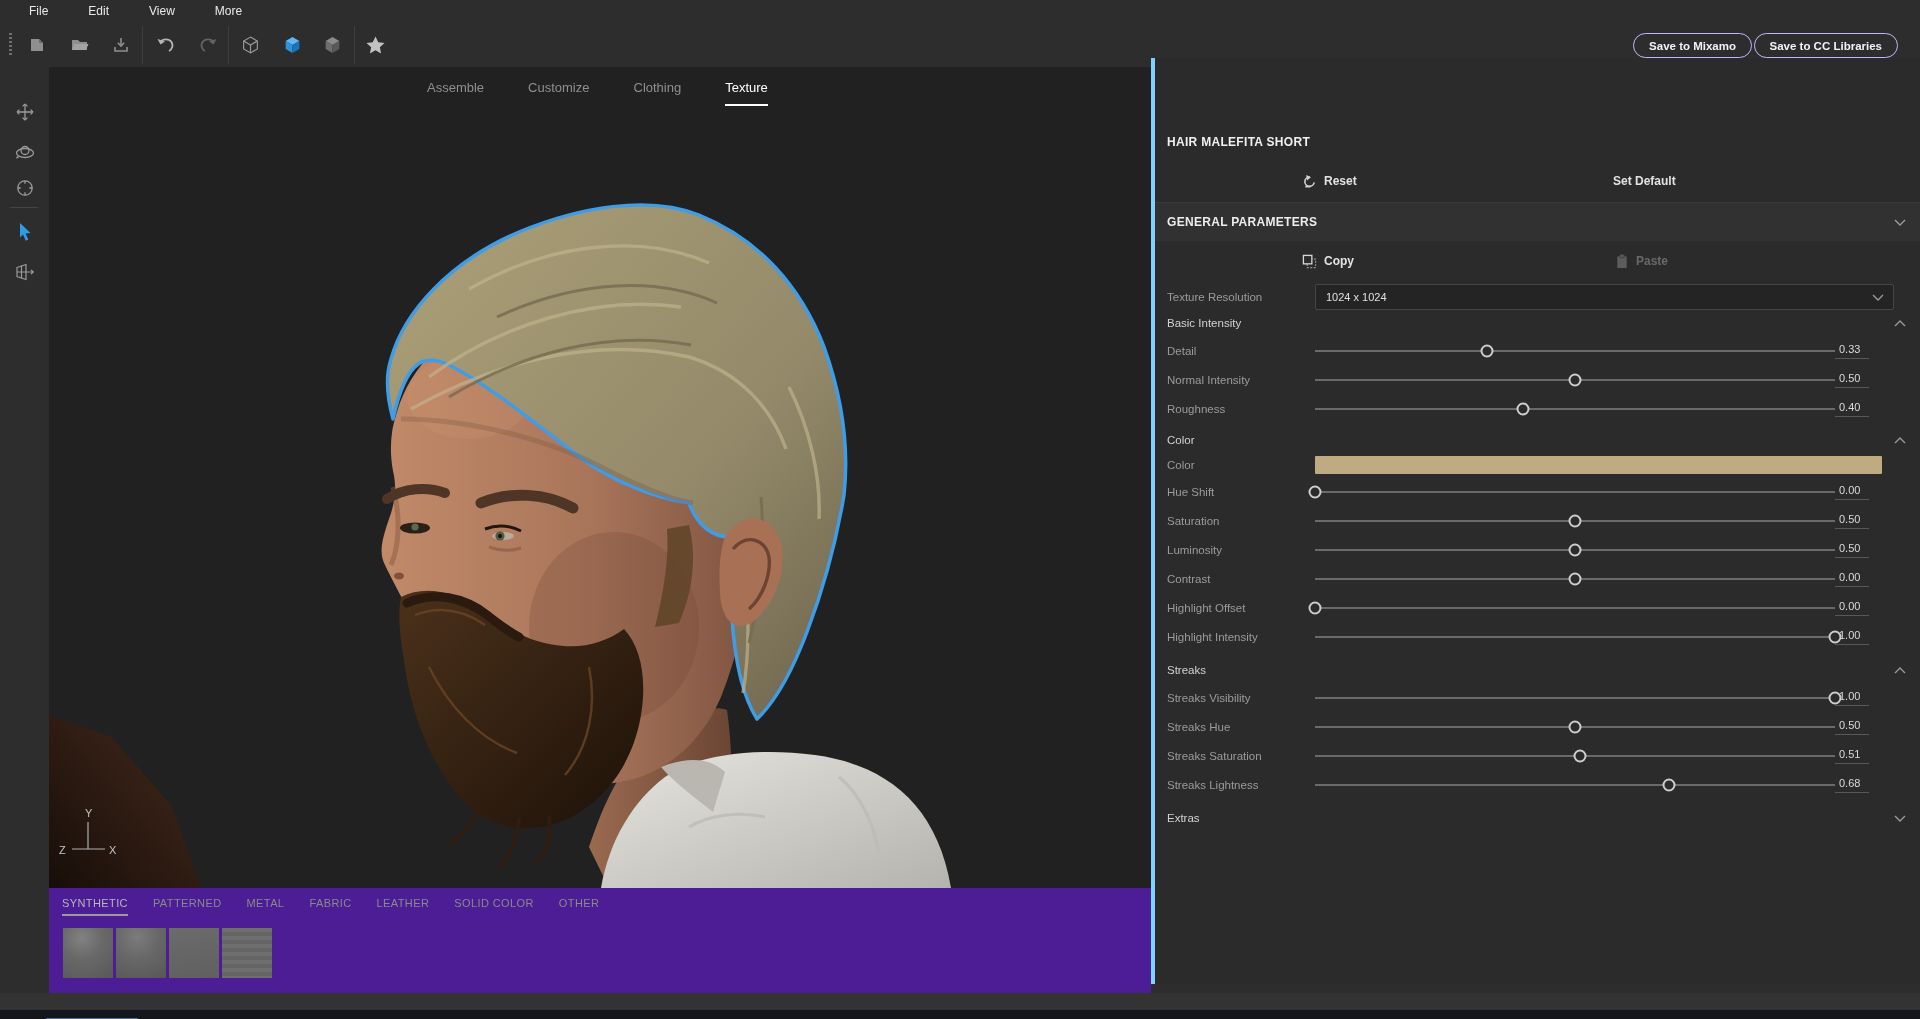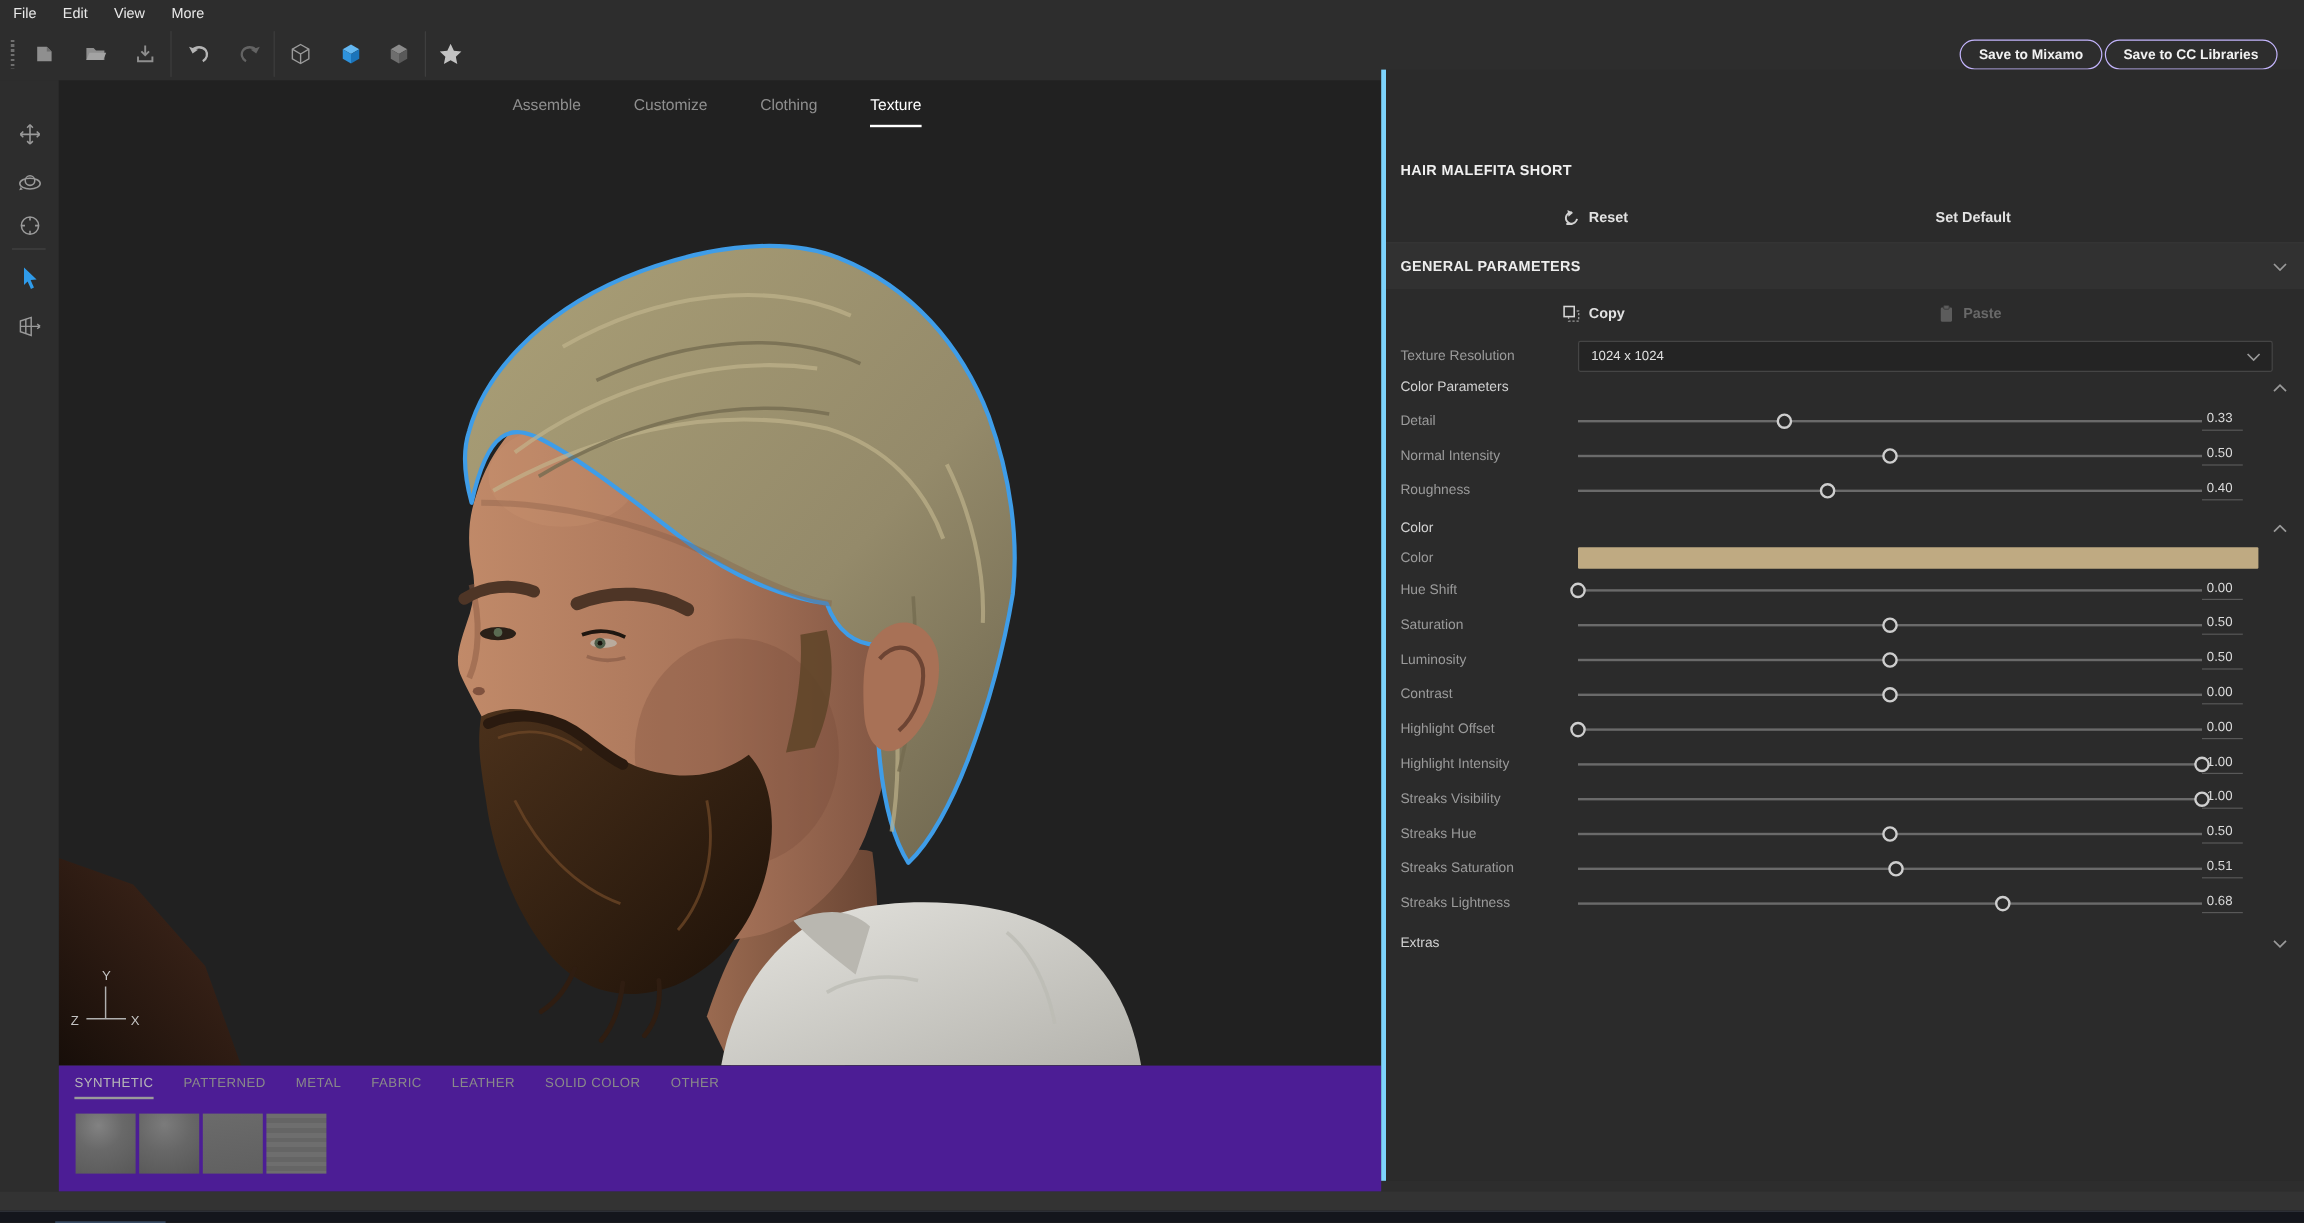--- a/index.html
+++ b/index.html
@@ -2,21 +2,21 @@
 <html><head>
 <meta charset="utf-8">
 <style>
   html,body{margin:0;padding:0;background:#1a1a1a;}
   #screen{position:relative;width:1920px;height:1019px;overflow:hidden;
     background:#2d2d2d;font-family:"Liberation Sans",sans-serif;color:#ddd;
     -webkit-font-smoothing:antialiased;}
   
   #topbar{position:absolute;top:0;left:0;width:100%;height:67px;background:#2d2d2d;}
   #menu-items{display:flex;gap:22px;padding:4px 0 0 11px;font-size:12px;color:#e9e9e9;}
-  .menu-item{cursor:default;}
+  .menu-item{cursor:default;margin-left:18px;}
   .tbi{position:absolute;top:45px;transform:translateY(-50%);display:flex;align-items:center;justify-content:center;}
   .tb-div{position:absolute;top:26px;width:1px;height:38px;background:#3e3e3e;}
   .drag-dots{width:3px;height:24px;background:repeating-linear-gradient(#6f6f6f 0 2px,transparent 2px 4px);}
   .pill{position:absolute;top:33px;height:25px;border:1px solid #c4b5fd;border-radius:13px;
     background:transparent;color:#f2f2f2;font-size:11.5px;font-weight:bold;padding:0 15px;
     font-family:"Liberation Sans",sans-serif;display:flex;align-items:center;cursor:pointer;}
   
   #sidebar{position:absolute;top:67px;left:0;width:49px;height:926px;background:#2d2d2d;}
   .sbi{position:absolute;left:50%;transform:translate(-50%,-50%);}
   .sb-div{position:absolute;left:10px;width:28px;height:1px;background:#454545;}
@@ -361,21 +361,21 @@
         <span class="chev">
           <svg width="12" height="7" viewBox="0 0 12 7">
               <path d="M1 1 L6 6 L11 1" fill="none" stroke="#9a9a9a" stroke-width="1.4"></path>
             </svg>
         </span>
       </div>
     </div>
 
     <div id="paramflow">
         <div class="psec">
-          <span class="seclabel">Color Parameters</span>
+          <span class="seclabel">Basic Intensity</span>
           <span class="chev">
             <svg width="12" height="7" viewBox="0 0 12 7">
               <path d="M1 6 L6 1 L11 6" fill="none" stroke="#9a9a9a" stroke-width="1.4"></path>
             </svg>
           </span>
         </div>
         <div class="prow">
           <span class="plabel">Detail</span>
           <div class="ptrackwrap">
             <div class="ptrack"></div>
@@ -452,20 +452,28 @@
           <span class="pvalue">0.00</span>
         </div>
         <div class="prow">
           <span class="plabel">Highlight Intensity</span>
           <div class="ptrackwrap">
             <div class="ptrack"></div>
             <div class="pknob" style="left: 100%;"></div>
           </div>
           <span class="pvalue">1.00</span>
         </div>
+        <div class="psec" style="margin-top: 6px;">
+          <span class="seclabel">Streaks</span>
+          <span class="chev">
+            <svg width="12" height="7" viewBox="0 0 12 7">
+              <path d="M1 6 L6 1 L11 6" fill="none" stroke="#9a9a9a" stroke-width="1.4"></path>
+            </svg>
+          </span>
+        </div>
         <div class="prow">
           <span class="plabel">Streaks Visibility</span>
           <div class="ptrackwrap">
             <div class="ptrack"></div>
             <div class="pknob" style="left: 100%;"></div>
           </div>
           <span class="pvalue">1.00</span>
         </div>
         <div class="prow">
           <span class="plabel">Streaks Hue</span>

